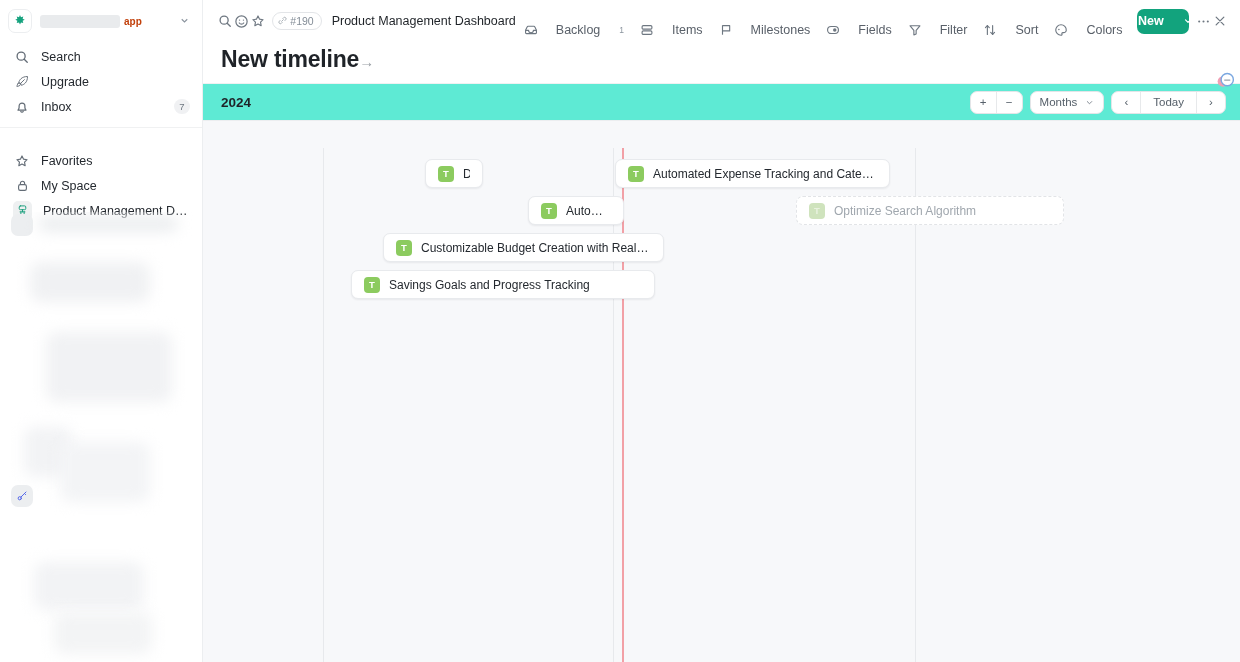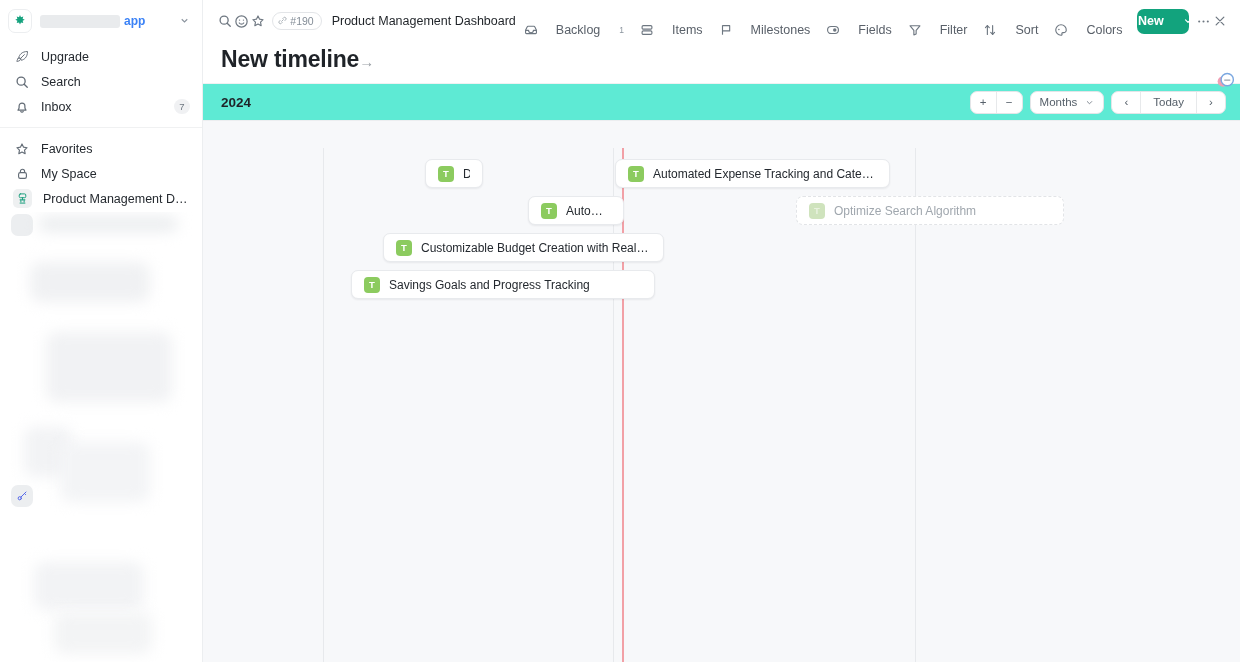--- a/index.html
+++ b/index.html
@@ -29,25 +29,25 @@
     width:24px; height:24px; border-radius:7px;
     background:#ffffff; border:1px solid #eceef0;
     display:flex; align-items:center; justify-content:center;
     flex:0 0 24px;
   }
   .ws-name-wrap { flex:1; display:flex; align-items:center; min-width:0; overflow:hidden; }
   .ws-redact {
     width:80px; height:13px; border-radius:3px;
     background:#e9ebed; margin-right:4px; flex:0 0 80px;
   }
-  .ws-name { font-size:12px; color:#3b82f6; font-weight:600; white-space:nowrap; }
+  .ws-name { font-size:10px; color:#c2410c; font-weight:600; white-space:nowrap; }
   .ws-caret { color:#8b949e; font-size:11px; padding-right:4px; }
 
   .nav-group { padding: 6px 0 4px 0; }
-  .nav-group.sep { border-top:1px solid #f0f1f2; margin-top:4px; padding-top:8px; }
+  .nav-group.sep { border-top:1px solid #f0f1f2; margin-top:4px; padding-top:20px; }
   .nav-item {
     display:flex; align-items:center; gap:11px;
     height:25px; padding: 0 12px 0 14px; cursor:pointer;
     position:relative;
   }
   .nav-ico { width:16px; height:16px; flex:0 0 16px; display:flex; align-items:center; justify-content:center; color:#636c76; }
   .nav-label { font-size:12.5px; color:#24292f; white-space:nowrap; overflow:hidden; text-overflow:ellipsis; flex:1; }
   .nav-badge {
     font-size:9.5px; color:#6e7781; background:#f0f1f3;
     border-radius:9px; min-width:16px; height:15px; line-height:15px;
@@ -190,35 +190,35 @@
       <span class="ws-caret">
         <svg width="11" height="11" viewBox="0 0 16 16" fill="none" stroke="#8b949e" stroke-width="1.6">
             <path d="M4 6.2l4 4 4-4"></path>
           </svg>
       </span>
     </div>
 
     <div class="nav-group">
       <div class="nav-item">
         <span class="nav-ico">
+          <svg width="14" height="14" viewBox="0 0 16 16" fill="none" stroke="#636c76" stroke-width="1.5">
+              <circle cx="7" cy="7" r="4.6"></circle>
+              <path d="M10.5 10.5L14 14" stroke-linecap="round"></path>
+            </svg>
+        </span>
+        <span class="nav-label">Search</span>
+      </div>
+      <div class="nav-item">
+        <span class="nav-ico">
           <svg width="15" height="15" viewBox="0 0 24 24" fill="none" stroke="#636c76" stroke-width="1.5" stroke-linecap="round" stroke-linejoin="round">
             <path d="M5 15c-1.5 1.5-2 5-2 5s3.5-.5 5-2c.85-.85.8-2.2-.05-3.05S5.85 14.15 5 15z"></path>
             <path d="M15 9l-6 6-3-1c.3-2.3 1.6-4.5 3.3-6.2C12 5 16 4 20 4c0 4-1 8-3.8 10.7-1.7 1.7-3.9 3-6.2 3.3l-1-3"></path>
           </svg>
         </span>
         <span class="nav-label">Upgrade</span>
-      </div>
-      <div class="nav-item">
-        <span class="nav-ico">
-          <svg width="14" height="14" viewBox="0 0 16 16" fill="none" stroke="#636c76" stroke-width="1.5">
-              <circle cx="7" cy="7" r="4.6"></circle>
-              <path d="M10.5 10.5L14 14" stroke-linecap="round"></path>
-            </svg>
-        </span>
-        <span class="nav-label">Search</span>
       </div>
       <div class="nav-item">
         <span class="nav-ico">
           <svg width="14" height="14" viewBox="0 0 16 16" fill="none" stroke="#636c76" stroke-width="1.4" stroke-linejoin="round">
             <path d="M3.4 11.5h9.2c-.9-.9-1.3-1.6-1.3-2.9V6.8a3.3 3.3 0 10-6.6 0v1.8c0 1.3-.4 2-1.3 2.9z"></path>
             <path d="M6.6 13a1.5 1.5 0 002.8 0" stroke-linecap="round"></path>
           </svg>
         </span>
         <span class="nav-label">Inbox</span>
         <span class="nav-badge">7</span>

